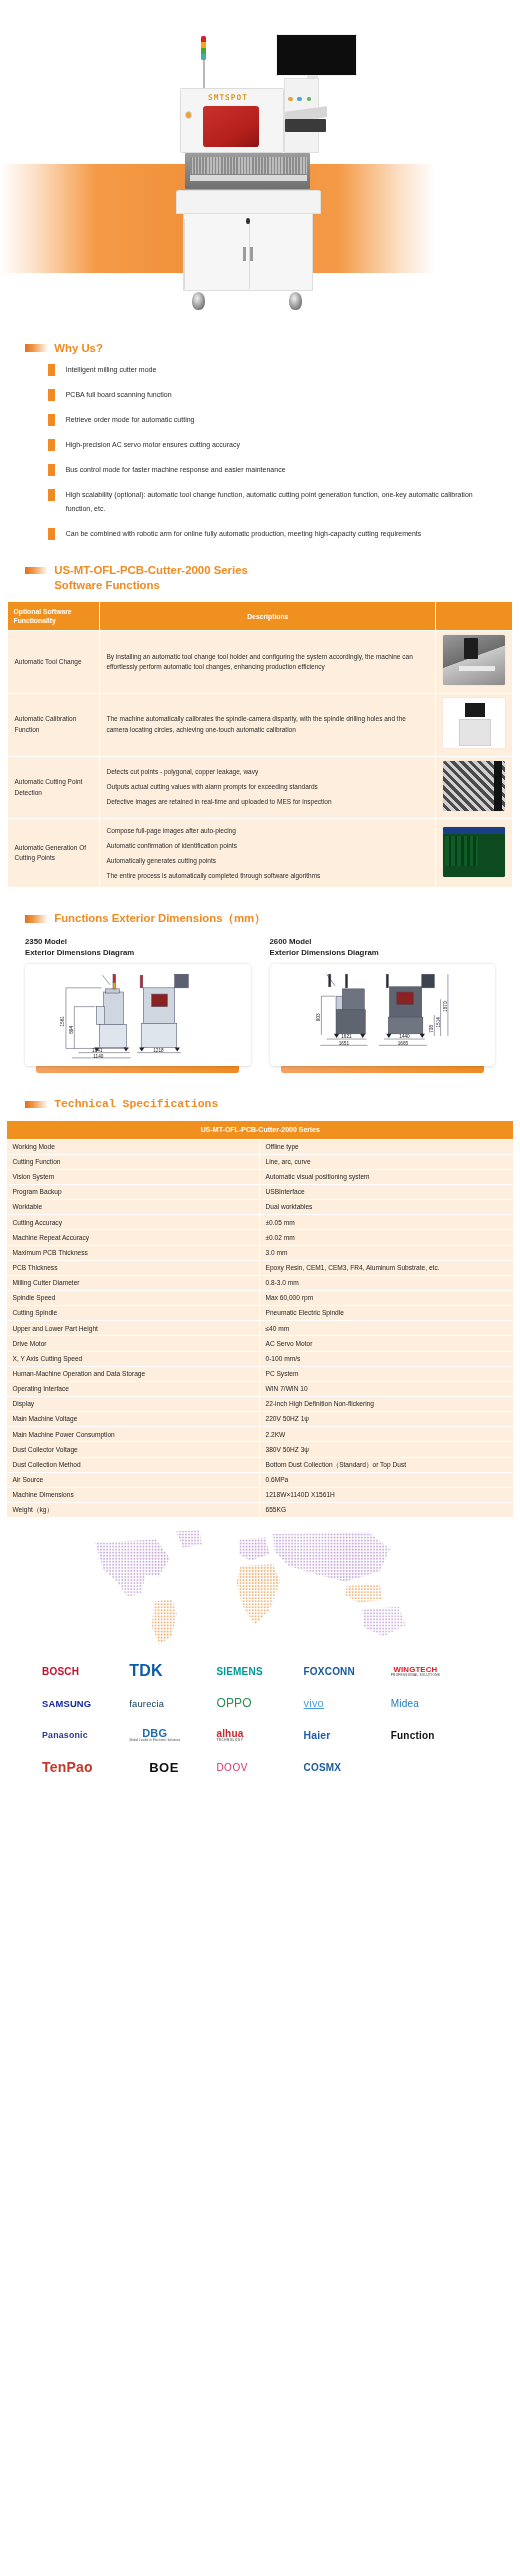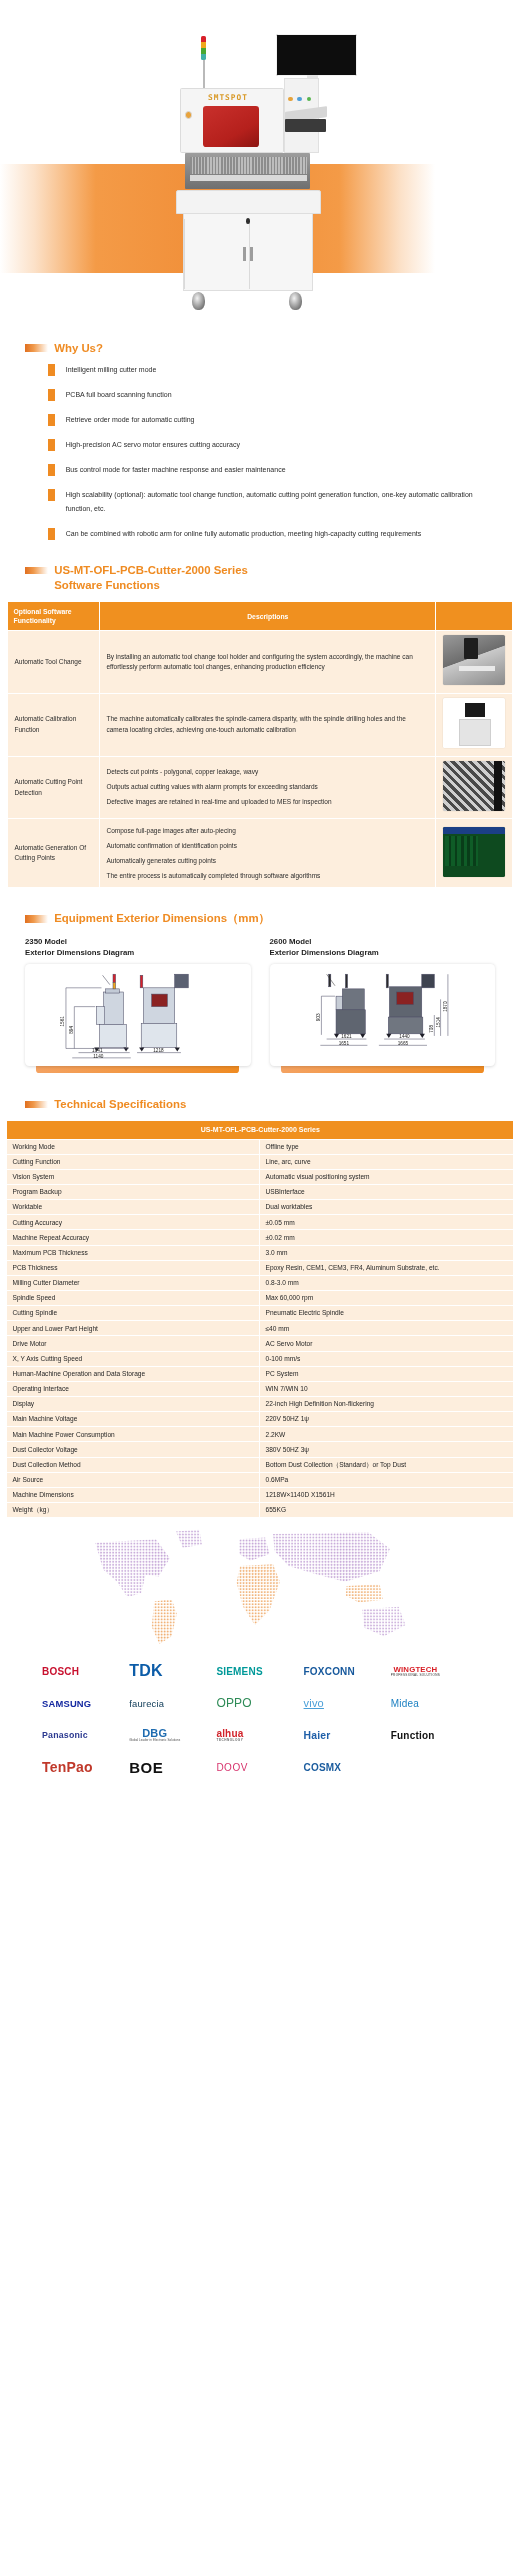--- a/index.html
+++ b/index.html
@@ -137,21 +137,21 @@
   .l-vivo   { color:#4a9fd8; font-size:11px; font-weight:normal;text-decoration:underline;}
   .l-midea  { color:#1a7fc1; font-size:10px; font-weight:normal;}
   .l-panasonic{ color:#2b3990; font-size:8.8px;}
   .l-dbg    { color:#1f6cb0; font-size:11px; text-align:center; line-height:1;}
   .l-dbg small{ display:block; font-size:2.9px; font-weight:normal; color:#4a4a4a; letter-spacing:0.1px;}
   .l-dahua  { color:#d2232a; font-size:10px; text-align:center; line-height:1;}
   .l-dahua small{ display:block; font-size:3.1px; color:#6d6d6d; letter-spacing:0.5px;}
   .l-haier  { color:#1f5fa8; font-size:10.4px;}
   .l-goertek{ color:#111111; font-size:10px;}
   .l-tenpao { color:#c0392b; font-size:14px;}
-  .l-boe    { color:#111111; font-size:15px; letter-spacing:0.5px;}
+  .l-boe    { color:#111111; font-size:13px; letter-spacing:0.5px;margin-left:20px;}
   .l-doov   { color:#d6336c; font-size:10px; letter-spacing:0.5px; font-weight:normal;}
   .l-cosmx  { color:#1b5c9e; font-size:10px;}
 </style>
 </head>
 <body>
 
 <div class="page">
 
   <section class="hero">
     <div class="hero-band"></div>
@@ -277,21 +277,21 @@
           <td class="c3">
             <span class="thumb t4"></span>
           </td>
         </tr>
       </tbody>
     </table>
   </div>
 
   <div class="sec-head" style="margin-top:23px;">
     <span class="sec-dash"></span>
-    <span class="sec-title">Equipment Exterior Dimensions（mm）</span>
+    <span class="sec-title">Functions Exterior Dimensions（mm）</span>
   </div>
 
   <div class="dims">
 
     <div class="dim-col">
       <div class="dim-h">
         <span>2350 Model</span><br>
         <span>Exterior Dimensions Diagram</span>
       </div>
       <div class="dim-card">
@@ -382,21 +382,21 @@
             <text transform="translate(288,82) rotate(-90)">1870</text>
             <text transform="translate(274,112) rotate(-90)">1514</text>
             <text transform="translate(262,122) rotate(-90)">708</text>
           </g>
         </svg>
       </div>
       <div class="dim-band"></div>
     </div>
   </div>
 
-  <div class="sec-head" style="margin-top:24px;">
+  <div class="sec-head" style="margin-top:24px;font-family:Liberation Mono, monospace;">
     <span class="sec-dash"></span>
     <span class="sec-title">Technical Specifications</span>
   </div>
 
   <div class="spec-wrap">
     <table class="spec">
       <tbody>
         <tr class="spec-head">
           <td colspan="2">US-MT-OFL-PCB-Cutter-2000 Series</td>
         </tr>

